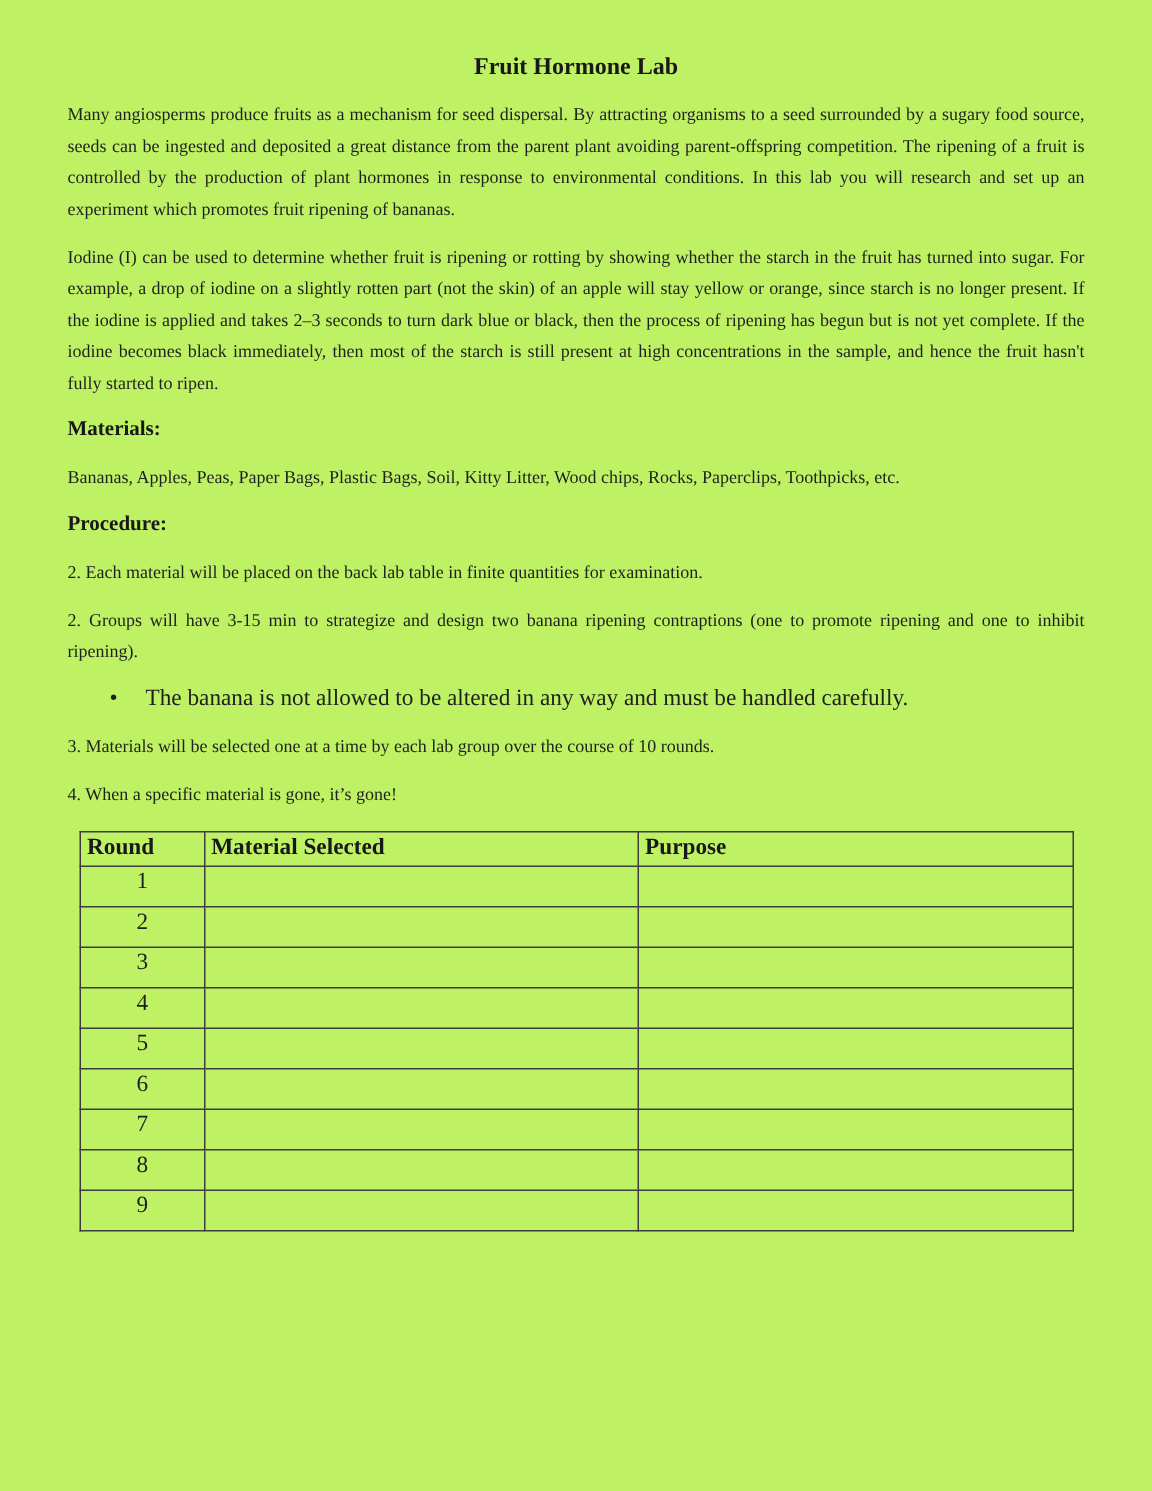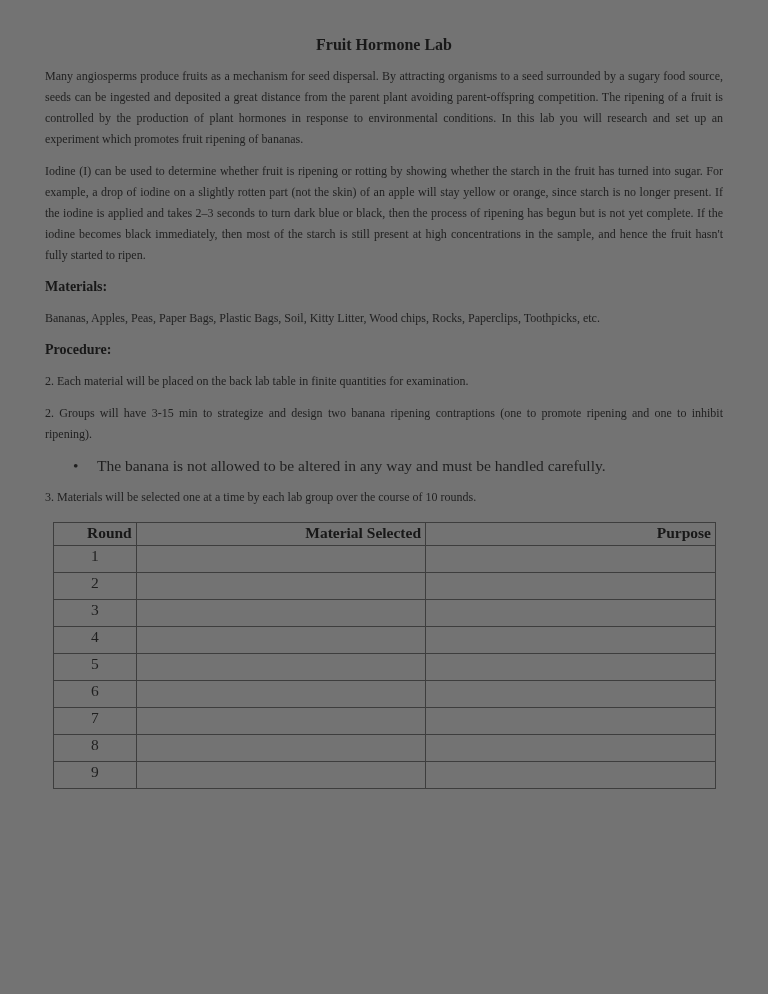--- a/index.html
+++ b/index.html
@@ -8,21 +8,21 @@
     width: 768px;
     height: 994px;
     overflow: hidden;
     font-family: "Liberation Serif", "DejaVu Serif", serif;
     color: #1f1f1f;
   }
   .page {
     width: 768px;
     height: 994px;
     padding: 35px 45px 0 45px;
-    background: #737373;
+    background: #bef264;
   }
   .doc-title {
     text-align: center;
     font-weight: bold;
     font-size: 16px;
     line-height: 20px;
     margin-bottom: 11px;
     color: #181818;
   }
   p.body-text {
@@ -59,21 +59,21 @@
   }
   table.rounds-table th,
   table.rounds-table td {
     border: 1px solid #3d3d3d;
     font-size: 15.5px;
     padding: 1px 6px;
     vertical-align: top;
   }
   table.rounds-table th {
     font-weight: bold;
-    text-align: right;
+    text-align: left;
     height: 23px;
     padding: 1px 4px;
     color: #181818;
   }
   table.rounds-table td { height: 27px; }
   td.round-cell { text-align: center; }
   col.col-round    { width: 12.5%; }
   col.col-material { width: 43.7%; }
   col.col-purpose  { width: 43.8%; }
 </style>
@@ -94,20 +94,21 @@
 
   <p class="body-text">2. Each material will be placed on the back lab table in finite quantities for examination.</p>
   <p class="body-text">2. Groups will have 3-15 min to strategize and design two banana ripening contraptions (one to promote ripening and one to inhibit ripening).</p>
 
   <div class="bullet-row">
     <span class="bullet-marker">•</span>
     <span>The banana is not allowed to be altered in any way and must be handled carefully.</span>
   </div>
 
   <p class="body-text">3. Materials will be selected one at a time by each lab group over the course of 10 rounds.</p>
+  <p class="body-text">4. When a specific material is gone, it’s gone!</p>
 
   <table class="rounds-table">
     <colgroup>
       <col class="col-round">
       <col class="col-material">
       <col class="col-purpose">
     </colgroup>
     <thead>
       <tr>
         <th>Round</th>

